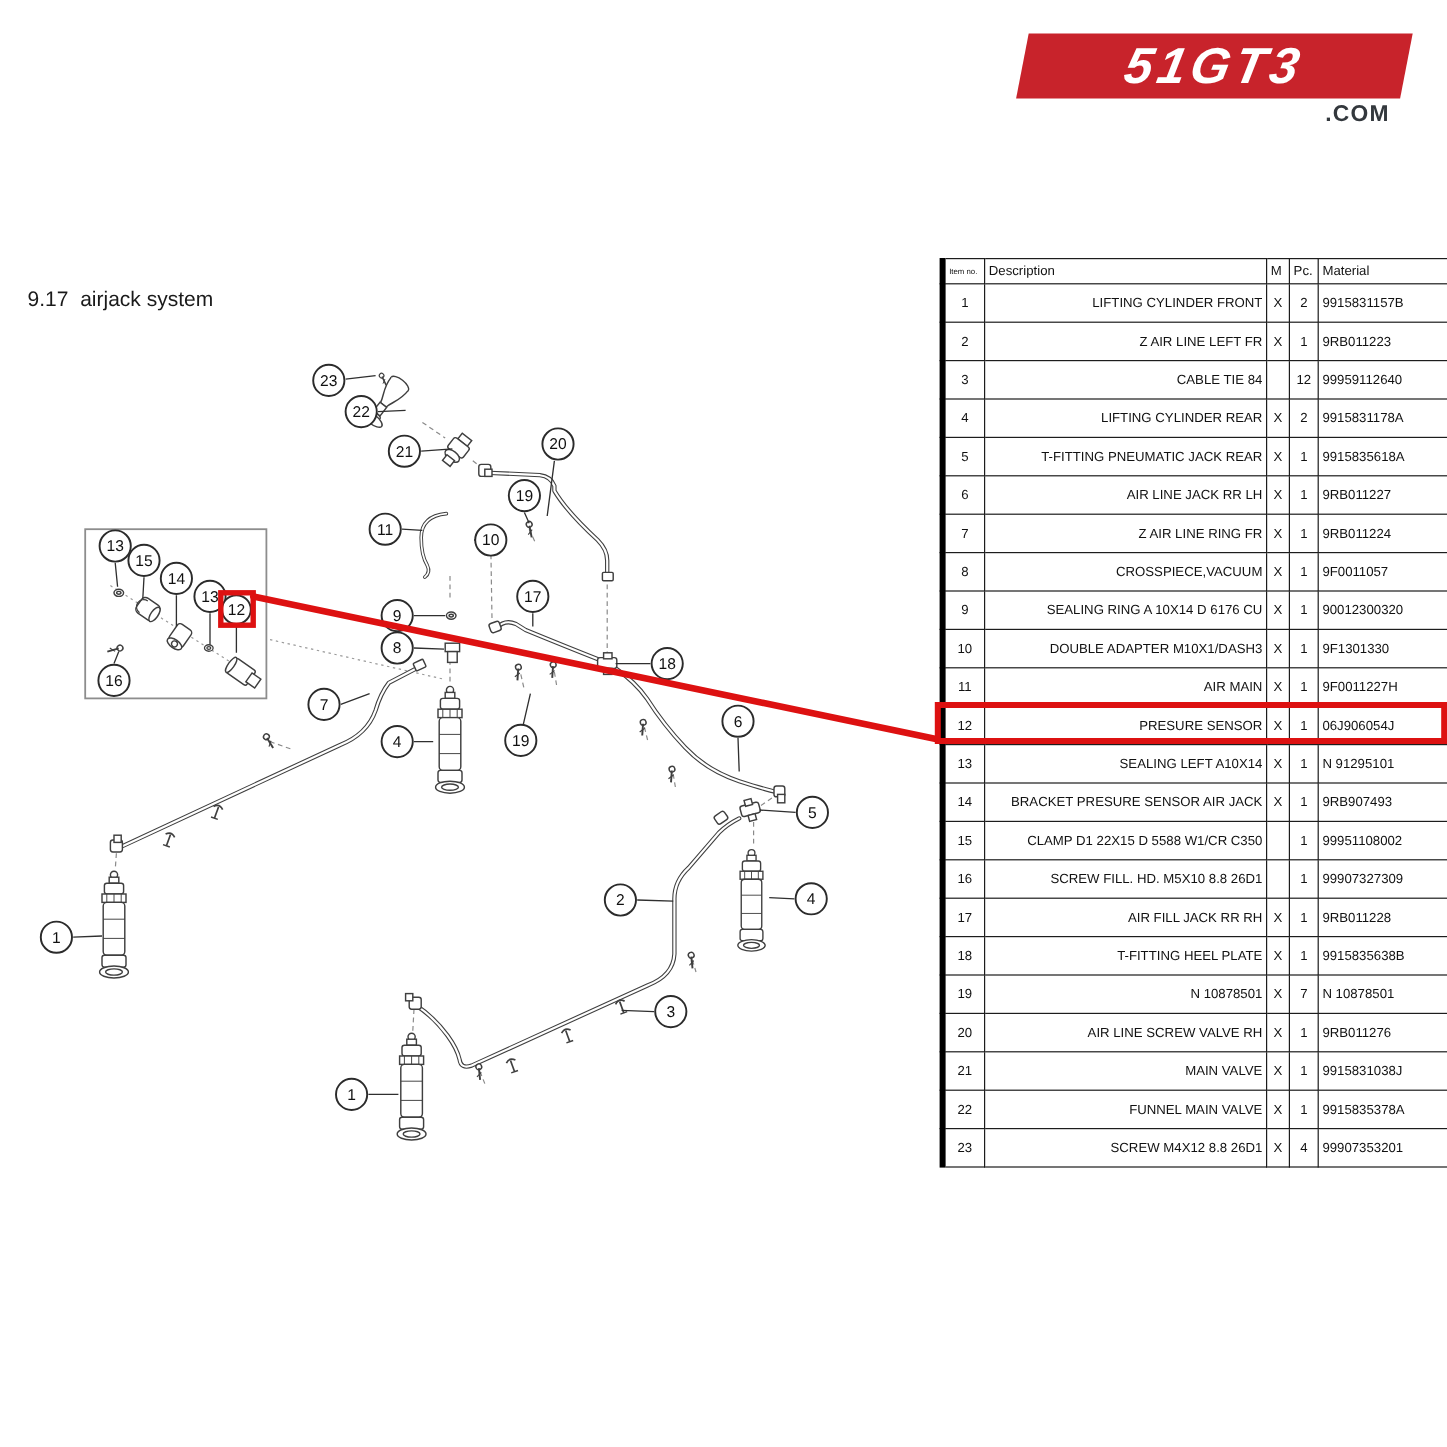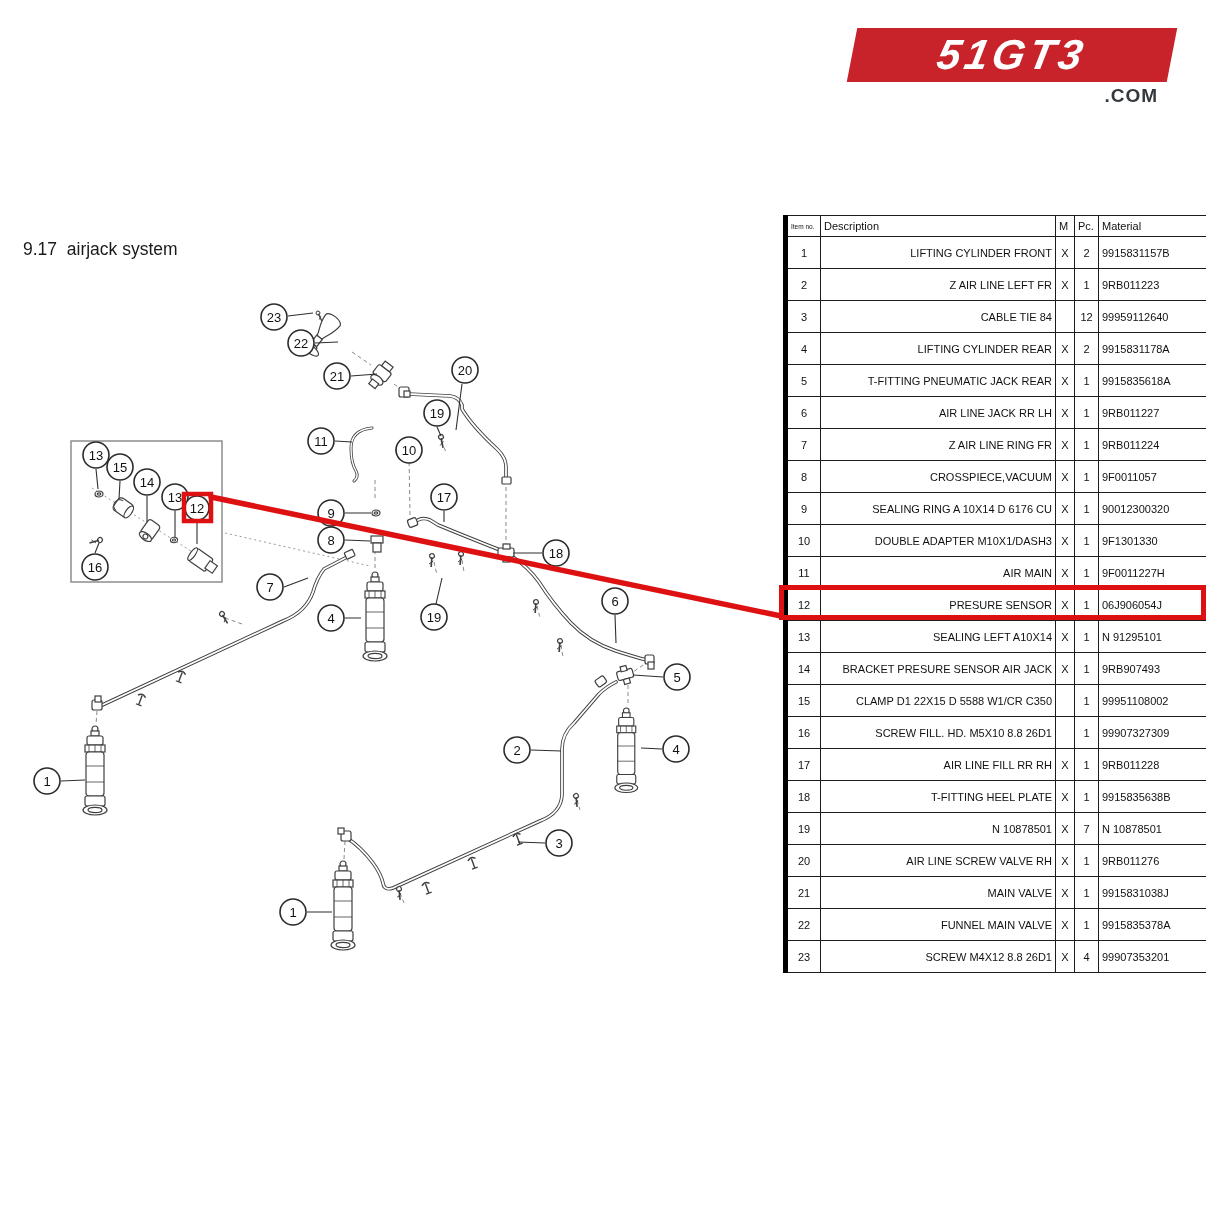--- a/index.html
+++ b/index.html
@@ -457,21 +457,21 @@
         </tr>
         <tr>
           <td class="col-item">16</td>
           <td class="col-desc">SCREW FILL. HD. M5X10 8.8 26D1</td>
           <td class="col-m"></td>
           <td class="col-pc">1</td>
           <td class="col-mat">99907327309</td>
         </tr>
         <tr>
           <td class="col-item">17</td>
-          <td class="col-desc">AIR LINE FILL RR RH</td>
+          <td class="col-desc">AIR FILL JACK RR RH</td>
           <td class="col-m">X</td>
           <td class="col-pc">1</td>
           <td class="col-mat">9RB011228</td>
         </tr>
         <tr>
           <td class="col-item">18</td>
           <td class="col-desc">T-FITTING HEEL PLATE</td>
           <td class="col-m">X</td>
           <td class="col-pc">1</td>
           <td class="col-mat">9915835638B</td>

